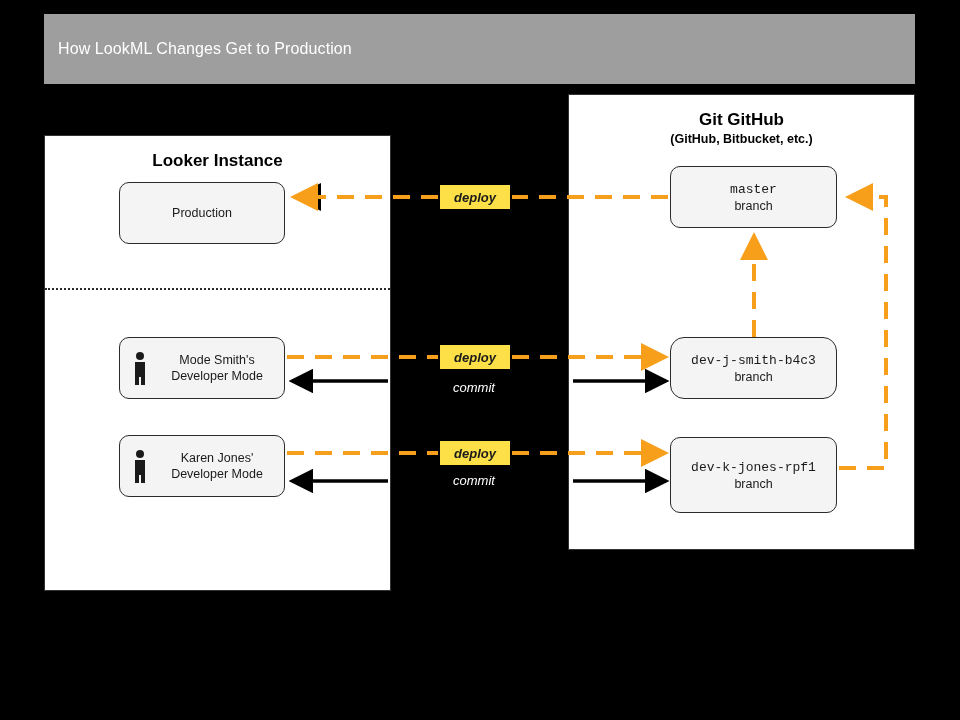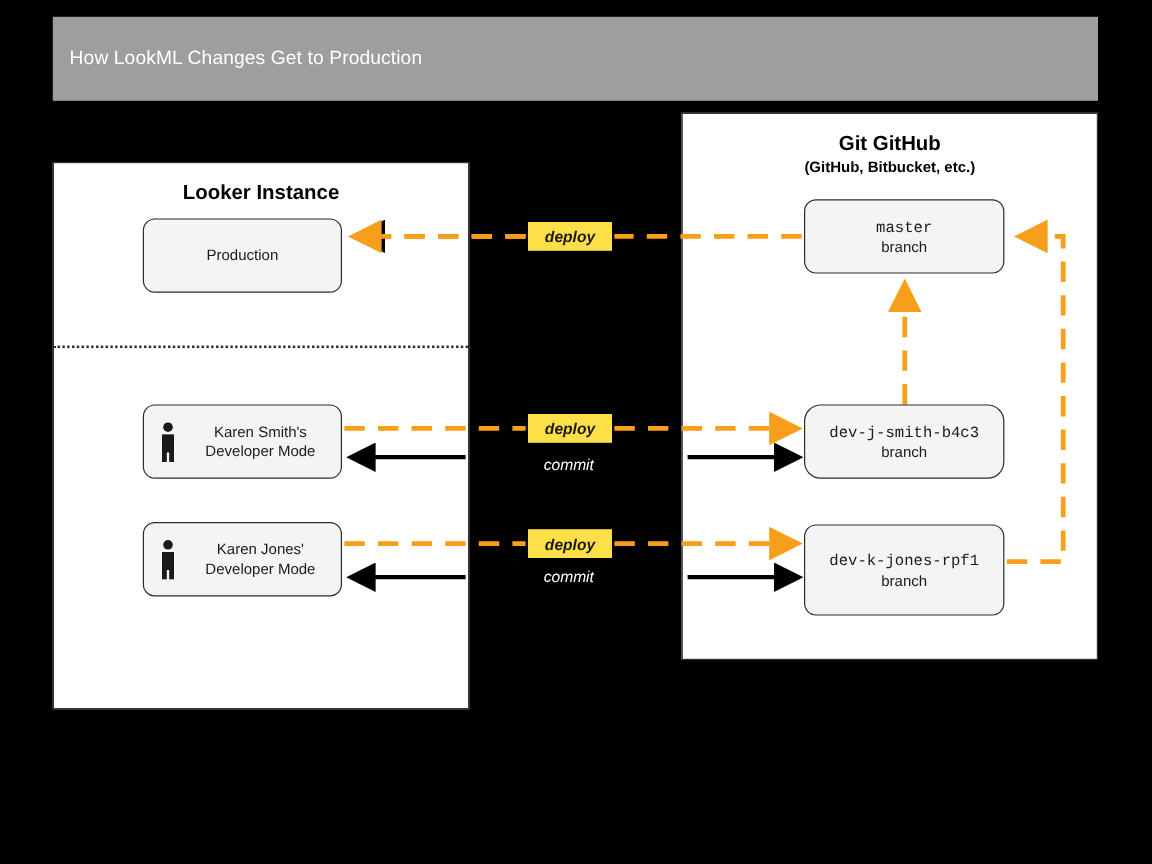--- a/index.html
+++ b/index.html
@@ -251,21 +251,21 @@
   </div>
 
   <div class="node node-with-icon" id="node-john">
     <svg class="person-icon" viewBox="0 0 16 34">
       <circle cx="8" cy="5" r="4" fill="#1a1a1a"></circle>
       <rect x="3" y="11" width="10" height="15" fill="#1a1a1a"></rect>
       <rect x="3" y="25" width="4" height="9" fill="#1a1a1a"></rect>
       <rect x="9" y="25" width="4" height="9" fill="#1a1a1a"></rect>
     </svg>
     <div class="node-text">
-      <div class="line-sans">Karen Smith's</div>
+      <div class="line-sans">Mode Smith's</div>
       <div class="line-sans">Developer Mode</div>
     </div>
   </div>
 
   <div class="node node-with-icon" id="node-karen">
     <svg class="person-icon" viewBox="0 0 16 34">
       <circle cx="8" cy="5" r="4" fill="#1a1a1a"></circle>
       <rect x="3" y="11" width="10" height="15" fill="#1a1a1a"></rect>
       <rect x="3" y="25" width="4" height="9" fill="#1a1a1a"></rect>
       <rect x="9" y="25" width="4" height="9" fill="#1a1a1a"></rect>

